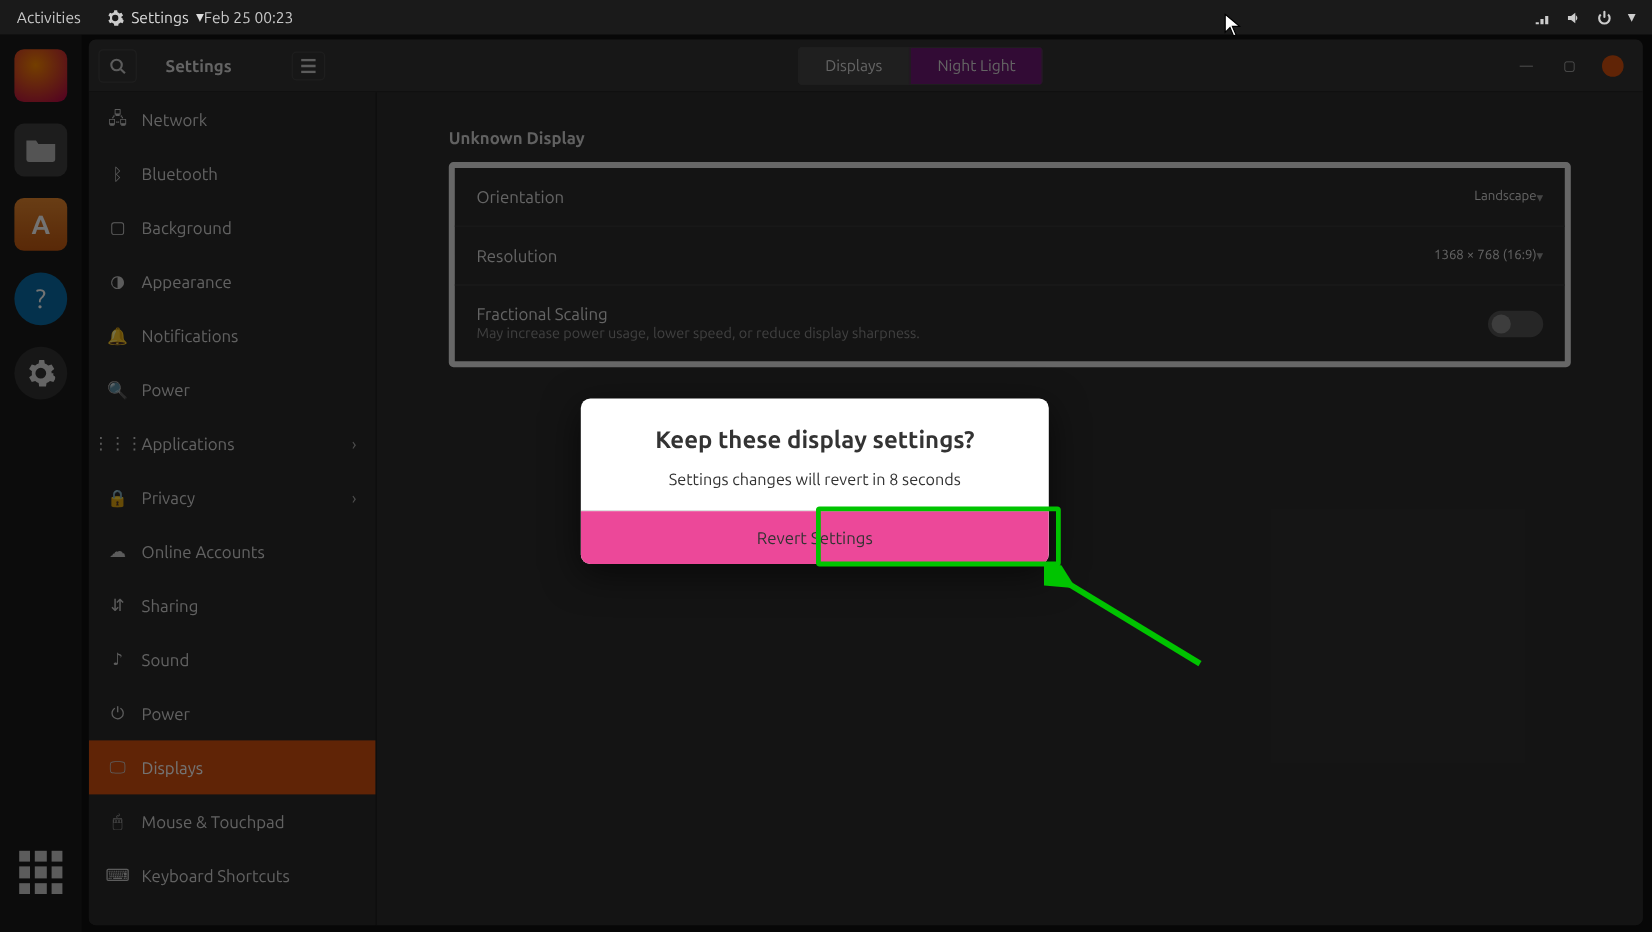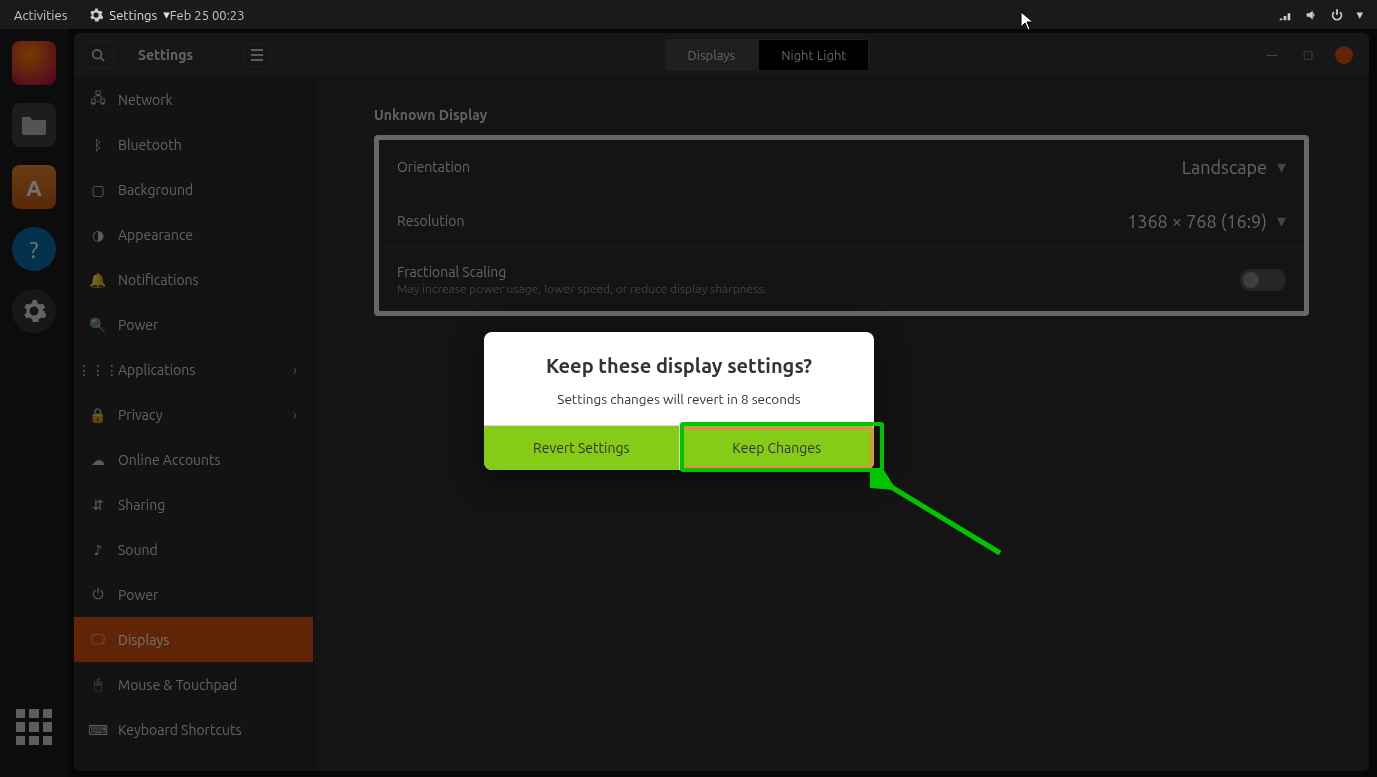--- a/index.html
+++ b/index.html
@@ -36,53 +36,53 @@
   .dock-grid span{background:#ccc;}
   
   .window{position:absolute;left:74px;top:4px;right:8px;bottom:6px;background:#2e2e2e;border-radius:6px;overflow:hidden;display:flex;flex-direction:column;}
   .titlebar{height:44px;background:#333;display:flex;align-items:center;padding:0 8px;color:#ddd;border-bottom:1px solid #222;}
   .tb-left{display:flex;align-items:center;gap:10px;}
   .tb-search{width:32px;height:28px;display:flex;align-items:center;justify-content:center;border:1px solid #444;border-radius:4px;}
   .tb-title{font-weight:600;font-size:14px;margin-left:14px;}
   .tb-menu{margin-left:40px;width:28px;height:24px;display:flex;align-items:center;justify-content:center;border:1px solid #444;border-radius:4px;}
   .tb-center{flex:1;display:flex;justify-content:center;gap:0;}
   .seg{display:flex;border-radius:4px;overflow:hidden;}
-  .seg button{background:#000000;border:none;color:#ddd;padding:8px 22px;font-size:13px;border:1px solid #444;cursor:pointer;}
+  .seg button{background:#701a75;border:none;color:#ddd;padding:8px 22px;font-size:13px;border:1px solid #444;cursor:pointer;}
   .seg button.active{background:#454545;}
   .tb-right{display:flex;gap:18px;align-items:center;padding-right:8px;}
   .win-btn{width:18px;height:18px;display:flex;align-items:center;justify-content:center;color:#bbb;font-size:11px;}
   .win-close{width:18px;height:18px;border-radius:50%;background:#d6500e;}
   
   .win-body{flex:1;display:flex;background:#2e2e2e;}
   .sidebar{width:240px;background:#2b2b2b;border-right:1px solid #1e1e1e;overflow:auto;}
   .side-item{display:flex;align-items:center;gap:12px;height:45px;padding:0 16px;color:#d8d8d8;font-size:14px;cursor:pointer;}
   .side-item.active{background:var(--accent);color:#fff;}
   .side-item .chev{margin-left:auto;color:#aaa;}
   .side-icon{width:16px;height:16px;display:inline-flex;align-items:center;justify-content:center;color:#ccc;font-size:14px;}
   
   .content{flex:1;padding:22px 60px;color:#ddd;}
   .content h4{margin:8px 0 12px 0;font-size:14px;color:#d8d8d8;font-weight:600;}
   .group{border:5px solid #e5e5e5;border-radius:4px;margin-top:6px;}
   .row{display:flex;align-items:center;justify-content:space-between;padding:16px 18px;border-bottom:1px solid #3a3a3a;}
   .row:last-child{border-bottom:none;}
   .row-label{font-size:14px;}
-  .row-value{font-size:18px;color:#ddd;display:flex;align-items:center;gap:10px;}
+  .row-value{font-size:11px;color:#ddd;display:flex;align-items:center;}
   .row-sub{font-size:12px;color:#8e8e8e;margin-top:2px;}
   .dropdown-caret{color:#999;}
   .switch{width:46px;height:22px;border-radius:12px;background:#555;position:relative;}
   .switch::after{content:"";position:absolute;left:3px;top:3px;width:16px;height:16px;border-radius:50%;background:#888;}
   
   .dim{position:absolute;inset:0;background:rgba(0,0,0,.55);}
   
   .modal{position:absolute;left:484px;top:303px;width:390px;background:#fff;border-radius:8px;box-shadow:0 8px 30px rgba(0,0,0,.6);overflow:hidden;}
   .modal-body{padding:22px 20px 18px;text-align:center;}
   .modal-title{font-size:20px;color:#333;margin:0 0 14px;}
   .modal-msg{font-size:13.5px;color:#333;}
   .modal-actions{display:flex;border-top:1px solid #ddd;}
-  .modal-actions button{flex:1;background:#84cc16;border:none;padding:14px 0;font-size:14px;color:#333;cursor:pointer;}
+  .modal-actions button{flex:1;background:#ec4899;border:none;padding:14px 0;font-size:14px;color:#333;cursor:pointer;}
   .modal-actions button + button{border-left:1px solid #ddd;}
   .modal-actions .keep{outline:3px solid #e78b4a;outline-offset:-4px;border-radius:3px;}
   
   .anno-box{position:absolute;border:4px solid var(--green);border-radius:3px;pointer-events:none;}
   .anno-arrow{position:absolute;pointer-events:none;}
   .cursor{position:absolute;width:14px;height:20px;}
   .cursor svg{width:14px;height:20px;}
 </style>
 </head>
 <body>
@@ -272,21 +272,20 @@
 
   <div class="dim"></div>
 
   <div class="modal">
     <div class="modal-body">
       <h3 class="modal-title">Keep these display settings?</h3>
       <div class="modal-msg">Settings changes will revert in 8 seconds</div>
     </div>
     <div class="modal-actions">
       <button>Revert Settings</button>
-      <button class="keep">Keep Changes</button>
     </div>
   </div>
 
   <div class="anno-box" style="left:680px;top:393px;width:204px;height:50px;"></div>
   <svg class="anno-arrow" style="left:870px;top:442px;width:140px;height:90px" viewBox="0 0 140 90">
     <defs>
         <marker id="ah" markerWidth="8" markerHeight="8" refX="2" refY="4" orient="auto">
           <path d="M8 0L0 4l8 4z" fill="#00c400"></path>
         </marker>
       </defs>

